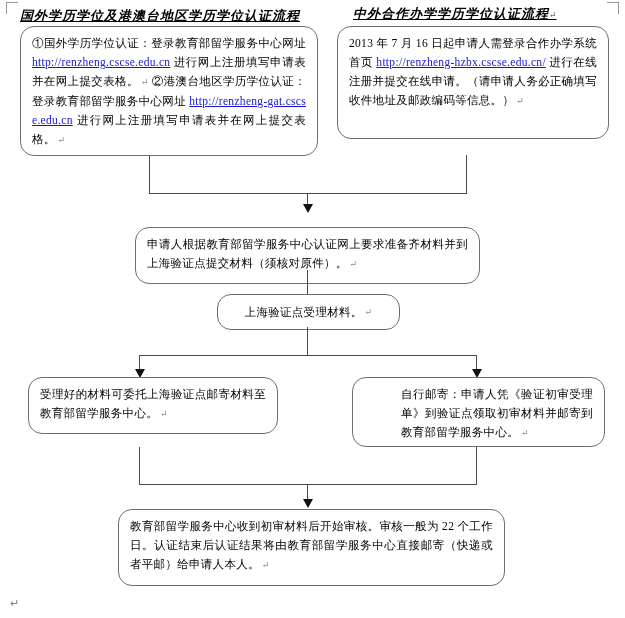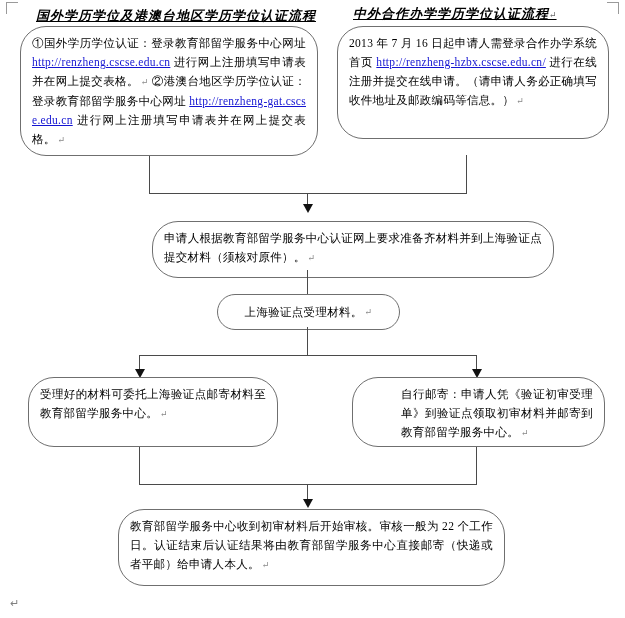--- a/index.html
+++ b/index.html
@@ -48,58 +48,58 @@
     position: absolute;
     font-family: "Liberation Serif", "DejaVu Serif", serif;
     font-weight: bold;
     font-style: italic;
     font-size: 13px;
     letter-spacing: 1px;
     text-decoration: underline;
     white-space: nowrap;
     color: #000;
   }
-  #title-left  { left: 36px;  top: 7px; }
+  #title-left  { left: 20px;  top: 7px; }
   #title-right { left: 353px; top: 5px; }
   .title-eol {
     font-style: normal;
     font-weight: normal;
     font-size: 9px;
     color: #6d6d6d;
     text-decoration: none;
     letter-spacing: 0;
   }
 
   
   .node {
     position: absolute;
     box-sizing: border-box;
     border: 1px solid #6f6f6f;
-    border-radius: 26px;
+    border-radius: 14px;
     background: #ffffff;
     font-size: 11.5px;
     line-height: 19px;
     color: #000000;
     padding: 7px 11px 5px 11px;
     letter-spacing: 0.3px;
     text-align: justify;
   }
   .node.center-text {
     text-align: center;
     display: flex;
     align-items: center;
     justify-content: center;
     padding: 17px;
   }
 
   #node-foreign { left: 20px;  top: 26px;  width: 298px; height: 130px; }
   #node-coop    { left: 337px; top: 26px;  width: 272px; height: 113px; }
-  #node-prepare { left: 135px; top: 221px; width: 402px; height: 57px; margin-left: 17px; }
+  #node-prepare { left: 135px; top: 227px; width: 345px; height: 57px; }
   #node-accept  { left: 217px; top: 294px; width: 183px; height: 33px; }
-  #node-entrust { left: 28px;  top: 377px; width: 250px; height: 70px; }
+  #node-entrust { left: 28px;  top: 377px; width: 250px; height: 57px; }
   #node-selfmail{ left: 352px; top: 377px; width: 253px; height: 70px; padding-left: 48px; }
   #node-review  { left: 118px; top: 509px; width: 387px; height: 77px; }
 
   .link {
     color: #1414d2;
     text-decoration: underline;
     word-break: break-all;
   }
   .eol {
     color: #8a8a8a;

